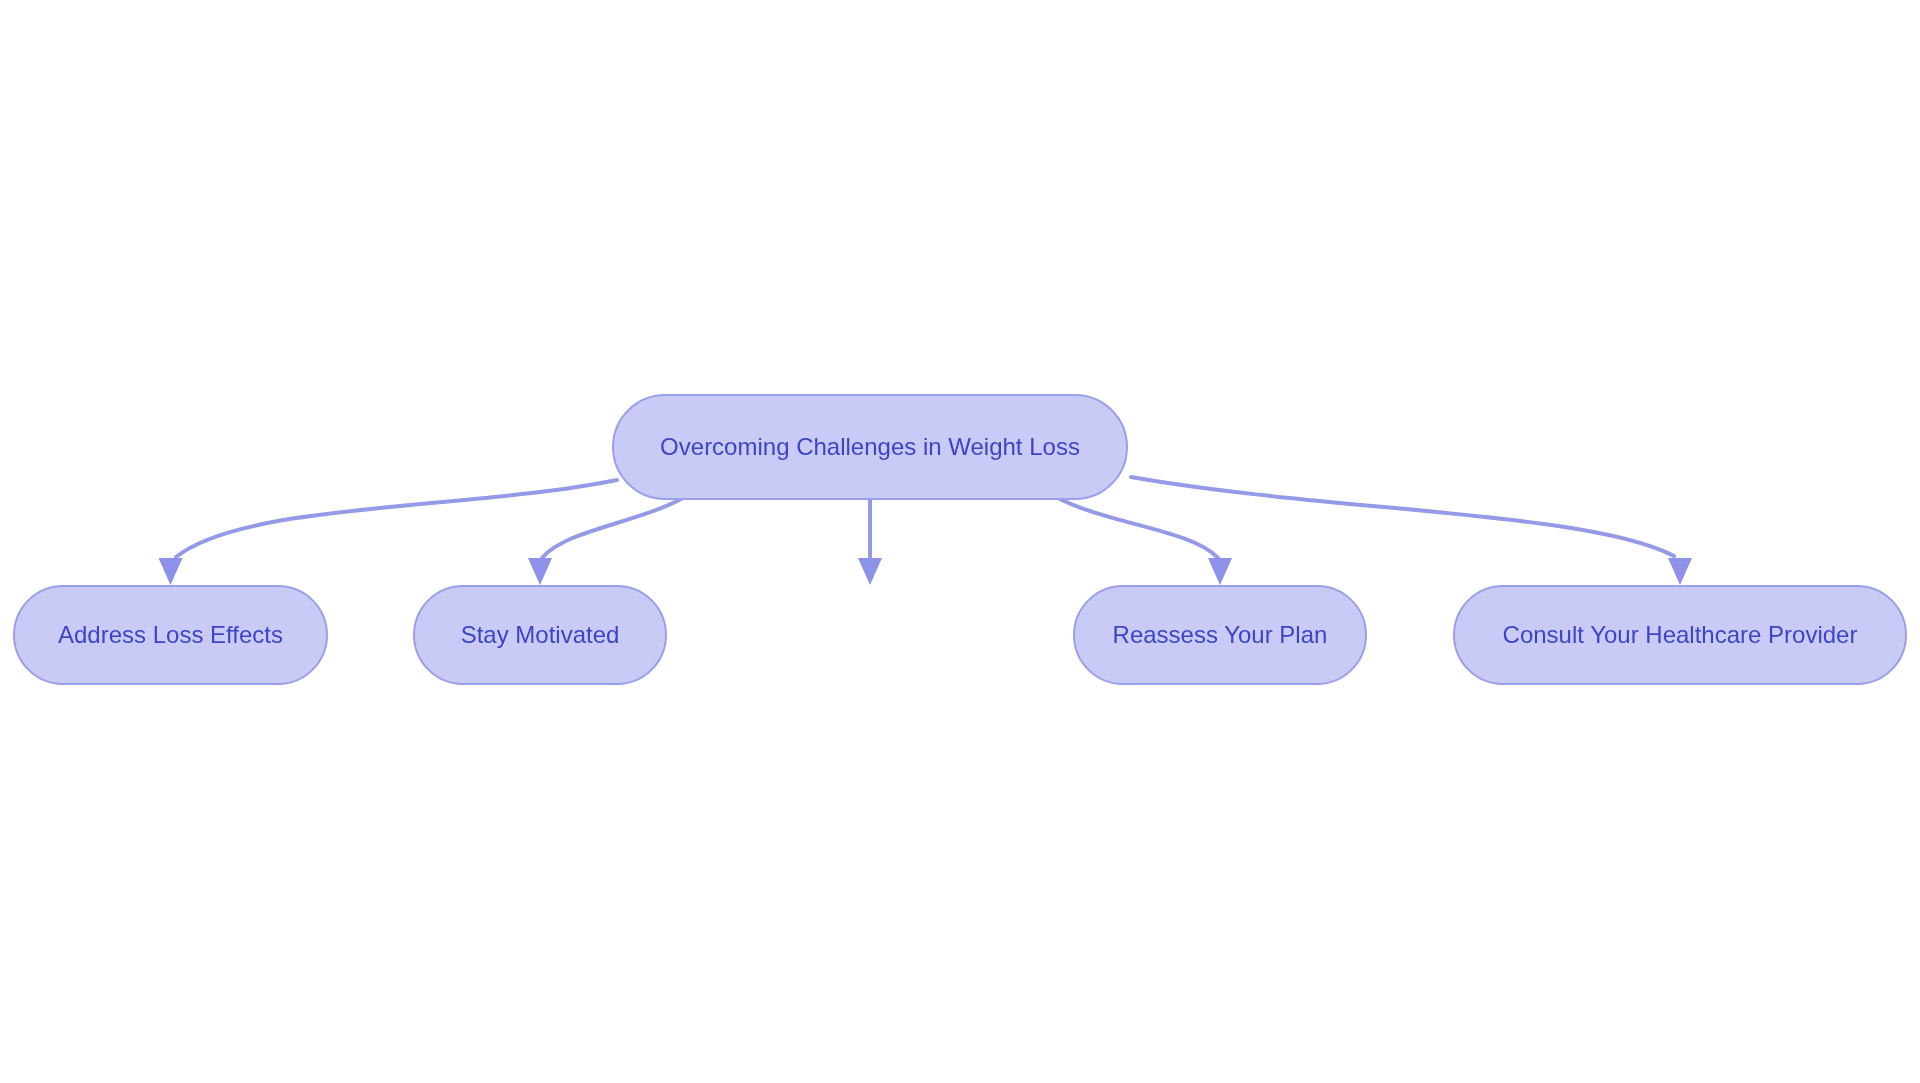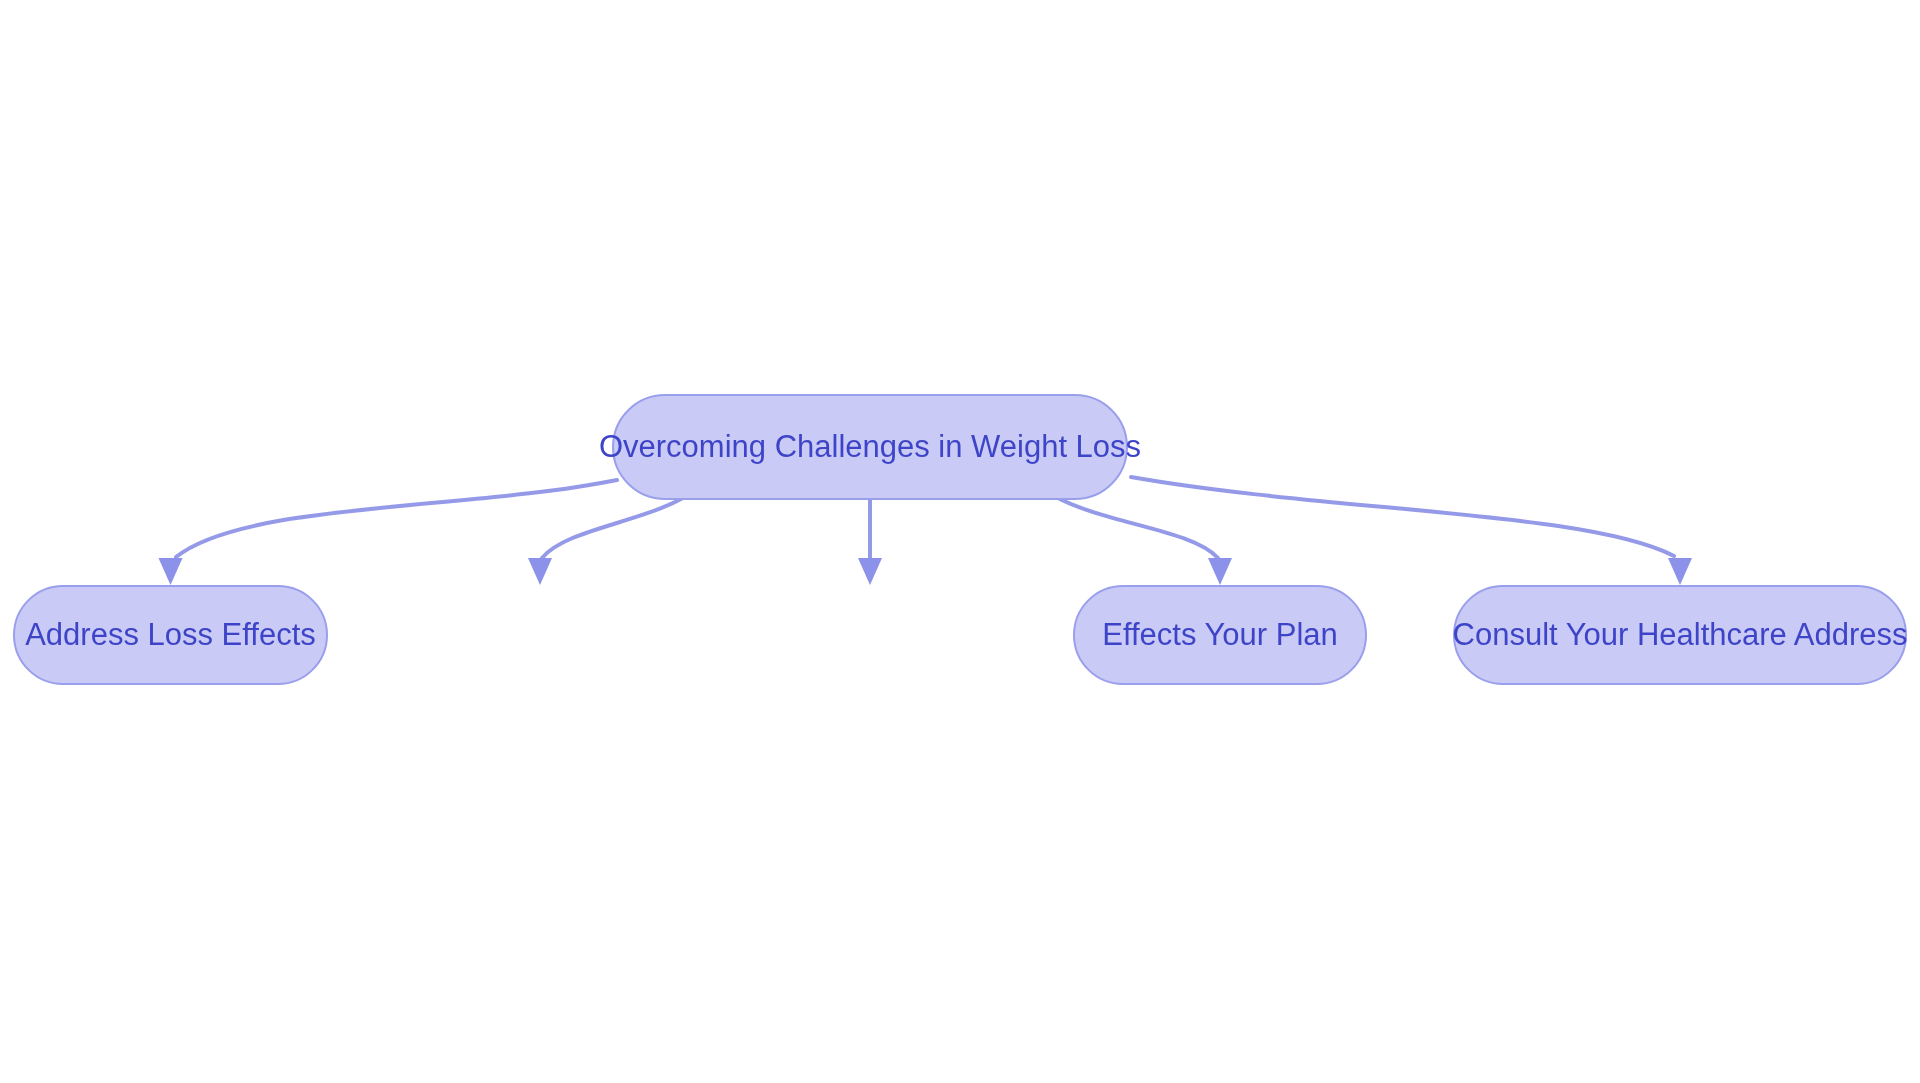--- a/index.html
+++ b/index.html
@@ -21,21 +21,21 @@
   .edges-svg{position:absolute;left:0;top:0;width:1920px;height:1083px;}
   .edge-path{fill:none;stroke:var(--edge);stroke-width:4;stroke-linecap:round;}
   .arrowhead{fill:var(--arrow);}
   .node{
     position:absolute;
     box-sizing:border-box;
     background:var(--node-fill);
     border:2px solid var(--node-border);
     display:flex;align-items:center;justify-content:center;
     color:var(--text);
-    font-size:31px;
+    font-size:24px;
     line-height:1.2;
     white-space:nowrap;
     text-align:center;
   }
   .node-root{left:612px;top:394px;width:516px;height:106px;border-radius:53px;}
   .node-c1{left:13px;top:585px;width:315px;height:100px;border-radius:50px;}
   .node-c2{left:413px;top:585px;width:254px;height:100px;border-radius:50px;}
   .node-c3{left:755px;top:585px;width:228px;height:100px;border-radius:50px;}
   .node-c4{left:1073px;top:585px;width:294px;height:100px;border-radius:50px;}
   .node-c5{left:1453px;top:585px;width:454px;height:100px;border-radius:50px;}
@@ -64,23 +64,26 @@
   </svg>
 
   <div class="node node-root">
     <span class="node-label">Overcoming Challenges in Weight Loss</span>
   </div>
 
   <div class="node node-c1">
     <span class="node-label">Address Loss Effects</span>
   </div>
 
+  <div class="node node-c2">
+    <span class="node-label">Stay Motivated</span>
+  </div>
 
 
   <div class="node node-c4">
-    <span class="node-label">Effects Your Plan</span>
+    <span class="node-label">Reassess Your Plan</span>
   </div>
 
   <div class="node node-c5">
-    <span class="node-label">Consult Your Healthcare Address</span>
+    <span class="node-label">Consult Your Healthcare Provider</span>
   </div>
 
 </div>
 
 </body></html>

